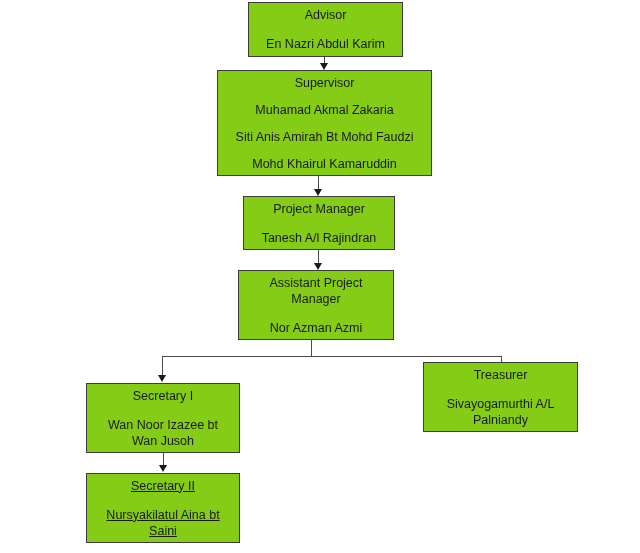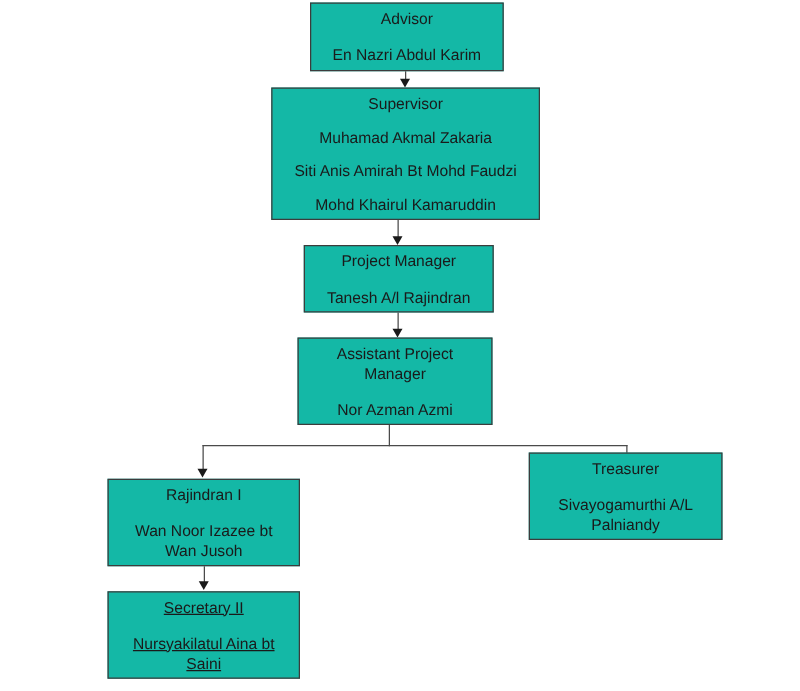--- a/index.html
+++ b/index.html
@@ -15,21 +15,21 @@
     position: relative;
     width: 640px;
     height: 553px;
     background: #ffffff;
     overflow: hidden;
   }
   .node {
     position: absolute;
     box-sizing: border-box;
     border: 1px solid #3c3c3c;
-    background: #14b8a6;
+    background: #84cc16;
     display: flex;
     flex-direction: column;
     align-items: center;
     justify-content: center;
   }
   .node-line {
     font-size: 12.5px;
     line-height: 16px;
     text-align: center;
     white-space: pre-line;
@@ -102,21 +102,21 @@
   </div>
 
   <div class="conn-v" style="left:311px; top:340px; height:17px;"></div>
   <div class="conn-h" style="left:162px; top:356px; width:340px;"></div>
   <div class="conn-v" style="left:162px; top:356px; height:20px;"></div>
   <div class="arrow-down" style="left:158px; top:375px;"></div>
   <div class="conn-v" style="left:501px; top:356px; height:20px;"></div>
   <div class="arrow-down" style="left:497px; top:375px;"></div>
 
   <div class="node" style="left:86px; top:383px; width:154px; height:70px;">
-    <div class="node-line node-title">Rajindran I</div>
+    <div class="node-line node-title">Secretary I</div>
     <div class="node-line node-person">Wan Noor Izazee bt
 Wan Jusoh</div>
   </div>
 
   <div class="node" style="left:423px; top:362px; width:155px; height:70px;">
     <div class="node-line node-title">Treasurer</div>
     <div class="node-line node-person">Sivayogamurthi A/L
 Palniandy</div>
   </div>
 

